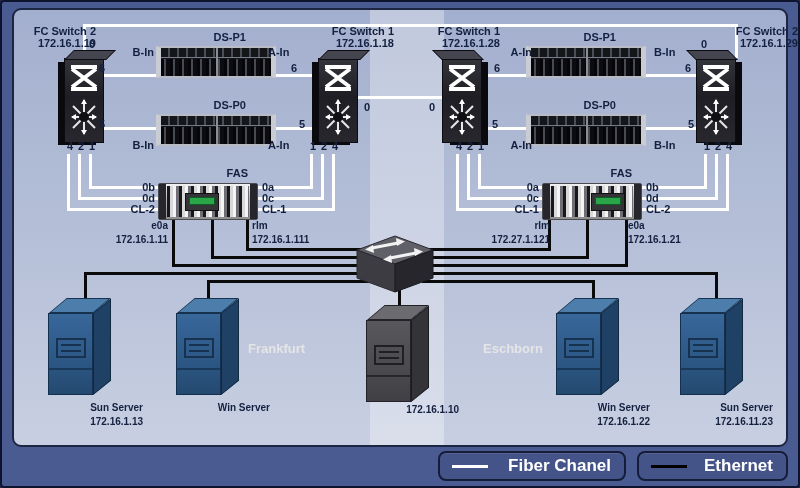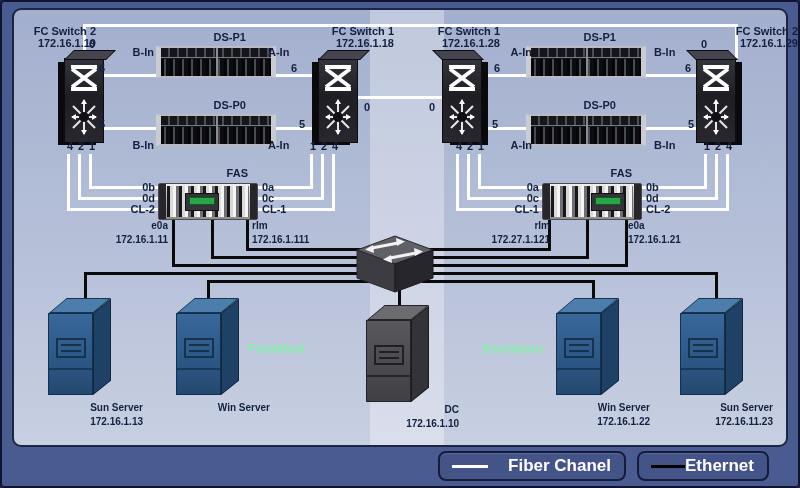--- a/index.html
+++ b/index.html
@@ -16,21 +16,21 @@
   }
   #stripe { position:absolute; left:356px; top:0; width:74px; height:100%;
     background:rgba(255,255,255,0.32); }
   .ln { position:absolute; z-index:2; }
   .fc { background:#ffffff; z-index:1; }
   .eth { background:#0a0a0a; z-index:2; }
   .lbl { position:absolute; z-index:6; color:#14203f; font-weight:bold;
          font-size:11px; line-height:12px; white-space:nowrap; }
   .ctr { text-align:right; } .rgt { text-align:right; }
   .big { font-size:10px; line-height:14px; }
-  .site { position:absolute; z-index:6; color:#86efac; font-weight:bold; font-size:13px; }
+  .site { position:absolute; z-index:6; color:#e5e5e5; font-weight:bold; font-size:13px; }
   
   .fcswitch { position:absolute; width:40px; height:85px; z-index:3;
     background:linear-gradient(180deg,#34343c,#1e1e24 45%,#27272d);
     border:1px solid #0c0c10; box-shadow: var(--sh,-7px 3px 0 -1px #0a0a0e); }
   .fcswitch::before { content:''; position:absolute; left:-1px; top:-9px;
     width:calc(100% + 2px); height:8px; background:#45454f; border:1px solid #0c0c10;
     transform:skewX(var(--sk,-45deg)); transform-origin:bottom left; }
   .fcswitch.r { --sk:45deg; --sh:7px 3px 0 -1px #0a0a0e; }
   .fcswitch svg { display:block; margin:5px auto 0 auto; }
   
@@ -391,36 +391,35 @@
   </div>
 
   <div class="lbl ctr big" style="left:23px;top:401px;width:120px">
     <div>Sun Server</div>
     <div>172.16.1.13</div>
   </div>
   <div class="lbl ctr big" style="left:150px;top:401px;width:120px">
     <div>Win Server</div>
   </div>
   <div class="lbl ctr big" style="left:339px;top:403px;width:120px">
-    <div>DC</div>
     <div>172.16.1.10</div>
   </div>
   <div class="lbl ctr big" style="left:530px;top:401px;width:120px">
     <div>Win Server</div>
     <div>172.16.1.22</div>
   </div>
   <div class="lbl ctr big" style="left:653px;top:401px;width:120px">
     <div>Sun Server</div>
     <div>172.16.11.23</div>
   </div>
 
   <span class="site" style="left:248px;top:341px">Frankfurt</span>
   <span class="site" style="left:483px;top:341px">Eschborn</span>
 
   <div class="legend-box" style="left:438px;width:188px">
     <span class="legend-swatch sw-fc"></span>
     <span class="legend-label">Fiber Chanel</span>
   </div>
-  <div class="legend-box" style="left:637px;width:132px">
+  <div class="legend-box" style="left:637px;width:151px">
     <span class="legend-swatch sw-eth"></span>
     <span class="legend-label">Ethernet</span>
   </div>
 </div>
 
 </body></html>

